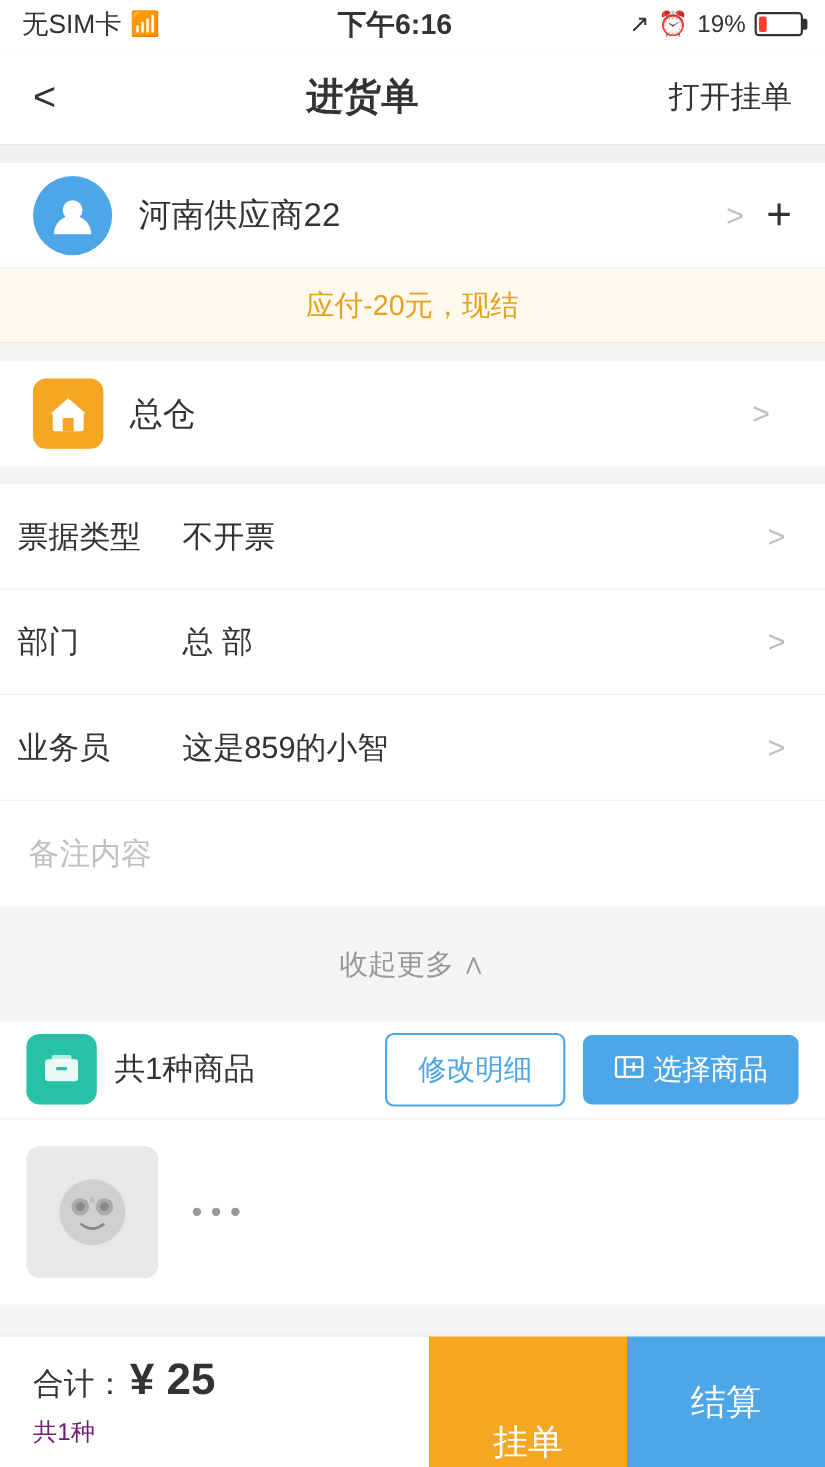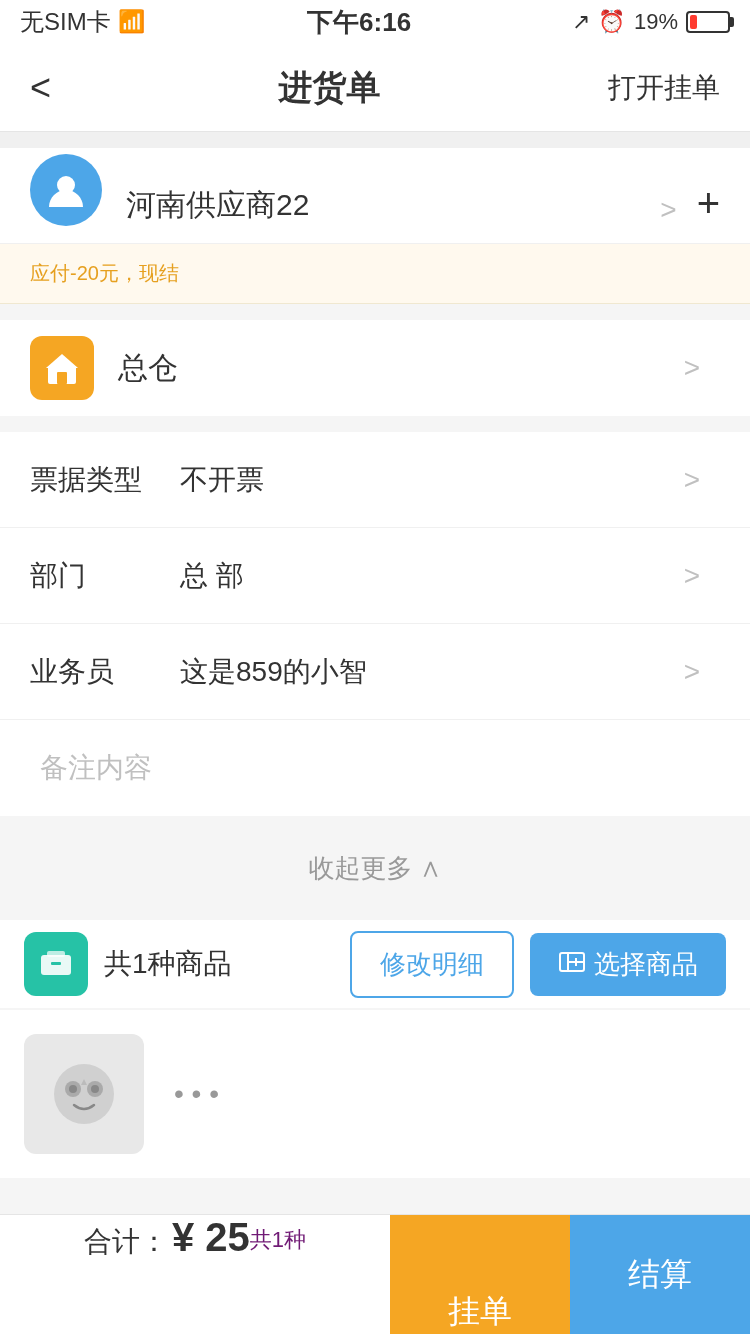--- a/index.html
+++ b/index.html
@@ -61,21 +61,21 @@
     
     .section-divider {
       height: 16px;
       background: #f0f0f0;
     }
 
     
     .supplier-section {
       background: #fff;
       display: flex;
-      align-items: flex-end;
+      align-items: center;
       padding: 17px 30px;
       height: 96px;
       border-bottom: 1px solid #f0f0f0;
     }
     .supplier-avatar {
       width: 72px; height: 72px;
       background: #4da6e8;
       border-radius: 50%;
       display: flex; align-items: center; justify-content: center;
       margin-right: 24px;
@@ -83,23 +83,24 @@
     }
     .supplier-avatar svg { width: 42px; height: 42px; }
     .supplier-name { flex: 1; font-size: 30px; color: #333; }
     .chevron-right { color: #c0c0c0; font-size: 28px; margin-right: 20px; }
     .add-btn { font-size: 40px; color: #333; font-weight: 300; }
 
     
     .notice-bar {
       background: #fff9ee;
       padding: 16px 30px;
-      font-size: 20px;
+      font-size: 26px;
       color: #e6a020;
       border-bottom: 1px solid #f0e8d0;
+      text-align: center;
     }
 
     
     .warehouse-section {
       background: #fff;
       display: flex;
       align-items: center;
       padding: 0 30px;
       height: 96px;
       margin-top: 16px;
@@ -115,21 +116,21 @@
     .warehouse-name { flex: 1; font-size: 30px; color: #333; }
 
     
     .form-section {
       background: #fff;
       margin-top: 16px;
     }
     .form-row {
       display: flex;
       align-items: center;
-      padding: 0 30px;
+      padding: 0 16px;
       height: 96px;
       border-bottom: 1px solid #f0f0f0;
       position: relative;
     }
     .form-row:last-child { border-bottom: none; }
     .form-label {
       font-size: 28px;
       color: #333;
       width: 140px;
       flex-shrink: 0;
@@ -229,21 +230,21 @@
       bottom: 0;
       left: 0;
       width: 750px;
       height: 120px;
       display: flex;
       background: #fff;
       border-top: 1px solid #e5e5e5;
     }
     .total-section {
       display: flex;
-      flex-direction: row;
+      flex-direction: column;
       justify-content: center;
       padding: 0 30px;
       flex: 1;
     }
     .total-amount { font-size: 40px; font-weight: 600; color: #333; }
     .total-sub { font-size: 22px; color: #701a75; margin-top: 10px; }
     .btn-hang {
       width: 180px;
       background: #f5a623;
       color: #fff;

